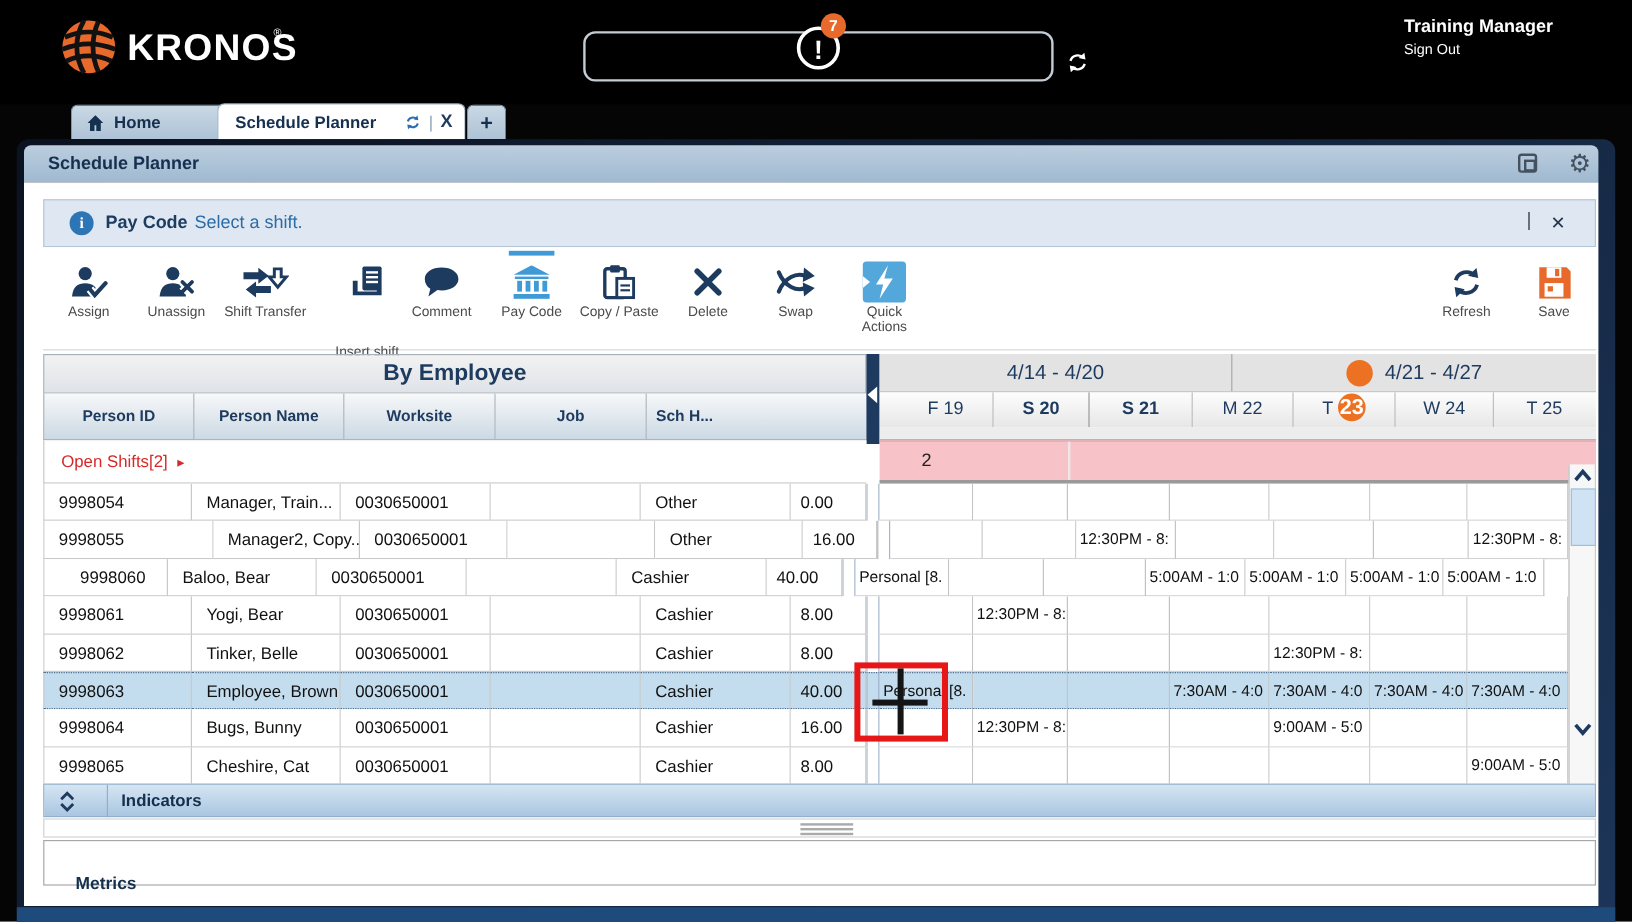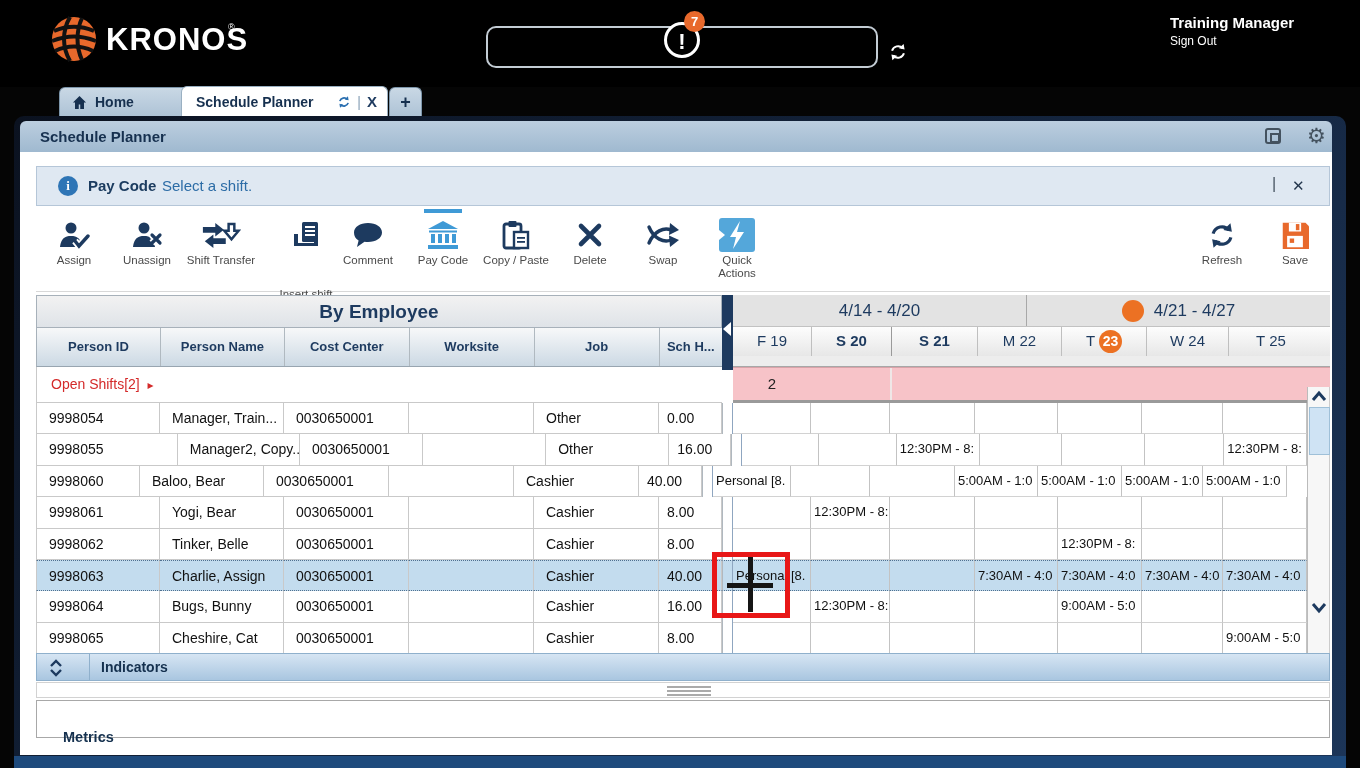--- a/index.html
+++ b/index.html
@@ -48,25 +48,25 @@
   .grp-header{background:linear-gradient(#f2f2f2,#dfe3e8);border:1px solid #a7b1ba;
     text-align:center;font-size:19px;font-weight:bold;color:#1d3a5f;line-height:31px;}
   .col-header{background:linear-gradient(#f7f8f9,#ccd9e4);border-bottom:1px solid #98a5b0;border-left:1px solid #a7b1ba;display:flex;}
   .col-cell{font-size:13px;font-weight:bold;color:#1d3a5f;text-align:center;line-height:38px;
     border-right:1px solid #b0b9c0;overflow:hidden;white-space:nowrap;}
   .splitter{background:#1e3a5f;}
   .spl-tri{width:0;height:0;border-top:7px solid transparent;border-bottom:7px solid transparent;border-right:8px solid #fff;}
   .week-row{background:#e3e3e3;border-bottom:1px solid #c2c2c2;}
   .week-cell{font-size:17px;color:#1d3a5f;display:flex;align-items:center;justify-content:center;height:100%;}
   .week-dot{width:22px;height:22px;border-radius:50%;background:#ec7123;margin-right:10px;}
-  .day-row{background:linear-gradient(#fdfdfd,#e7e7e7);display:flex;}
+  .day-row{background:linear-gradient(#fdfdfd,#e7e7e7);display:flex;padding-left:16px;}
   .day-cell{font-size:15px;color:#1d3a5f;text-align:center;line-height:28px;border-right:1px solid #bfbfbf;}
   .day-bold{font-weight:bold;}
   .day-badge{display:inline-block;width:23px;height:23px;border-radius:50%;background:#ec7123;color:#fff;
-    text-align:center;line-height:23px;font-size:14px;font-weight:bold;}
+    text-align:center;line-height:23px;font-size:18px;font-weight:bold;}
   .sub-strip{background:#ededed;border-bottom:1px solid #a7a7a7;}
   
   .open-left{background:#fff;border-bottom:1px solid #c9c9c9;border-left:1px solid #c9c9c9;
     font-size:14px;color:#d42a2a;line-height:34px;}
   .open-right{background:#f7c3c8;border-top:1px solid #d9a2a8;border-bottom:3px solid #9a9a9a;}
   .open-count{font-size:15px;color:#222;text-align:center;line-height:32px;}
   .open-div{background:#efe7e7;}
   
   .g-row{display:flex;height:31.4px;box-sizing:border-box;}
   .lc{box-sizing:border-box;border-right:1px solid #c9c9c9;border-bottom:1px solid #c9c9c9;
@@ -309,21 +309,20 @@
     </svg>
   </span>
   <span class="tb-label">Save</span>
 </div>
 
 <div class="abs grp-header" style="left:36px;top:295px;width:686px;height:33px;">By Employee</div>
 
 <div class="abs col-header" style="left:36px;top:328px;width:686px;height:39px;">
   <div class="col-cell" style="width:124px;">Person ID</div>
   <div class="col-cell" style="width:124px;">Person Name</div>
-  <div class="col-cell" style="width:125px;">Cost Center</div>
   <div class="col-cell" style="width:125px;">Worksite</div>
   <div class="col-cell" style="width:125px;">Job</div>
   <div class="col-cell" style="width:63px;border-right:none;">Sch H...</div>
 </div>
 
 <div class="abs splitter" style="left:722px;top:295px;width:11px;height:75px;">
   <div class="spl-tri" style="position:absolute;left:1px;top:27px;"></div>
 </div>
 
 <div class="abs week-row" style="left:733px;top:295px;width:597px;height:32px;">
@@ -385,21 +384,21 @@
     <div class="dc" style="width:78px;"></div>
     <div class="dc" style="width:79px;"></div>
     <div class="dc" style="width:85px;">12:30PM - 8:</div>
     <div class="dc" style="width:83px;"></div>
     <div class="dc" style="width:84px;"></div>
     <div class="dc" style="width:81px;"></div>
     <div class="dc" style="width:84px;">12:30PM - 8:</div>
   </div>
 
   <div class="g-row">
-    <div class="lc first" style="width:104px;">9998060</div>
+    <div class="lc first" style="width:104px;text-align:center;">9998060</div>
     <div class="lc" style="width:124px;">Baloo, Bear</div>
     <div class="lc" style="width:125px;">0030650001</div>
     <div class="lc" style="width:125px;"></div>
     <div class="lc" style="width:125px;">Cashier</div>
     <div class="lc" style="width:63px;padding-left:8px;">40.00</div>
     <div class="gap"></div>
     <div class="dc" style="width:78px;">Personal  [8.</div>
     <div class="dc" style="width:79px;"></div>
     <div class="dc" style="width:85px;"></div>
     <div class="dc" style="width:83px;">5:00AM - 1:0</div>
@@ -437,21 +436,21 @@
     <div class="dc" style="width:79px;"></div>
     <div class="dc" style="width:85px;"></div>
     <div class="dc" style="width:83px;"></div>
     <div class="dc" style="width:84px;">12:30PM - 8:</div>
     <div class="dc" style="width:81px;"></div>
     <div class="dc" style="width:84px;"></div>
   </div>
 
   <div class="g-row selected">
     <div class="lc first" style="width:124px;">9998063</div>
-    <div class="lc" style="width:124px;">Charlie, Assign</div>
+    <div class="lc" style="width:124px;">Employee, Brown</div>
     <div class="lc" style="width:125px;">0030650001</div>
     <div class="lc" style="width:125px;"></div>
     <div class="lc" style="width:125px;">Cashier</div>
     <div class="lc" style="width:63px;padding-left:8px;">40.00</div>
     <div class="gap"></div>
     <div class="dc" style="width:78px;">Personal  [8.</div>
     <div class="dc" style="width:79px;"></div>
     <div class="dc" style="width:85px;"></div>
     <div class="dc" style="width:83px;">7:30AM - 4:0</div>
     <div class="dc" style="width:84px;">7:30AM - 4:0</div>

